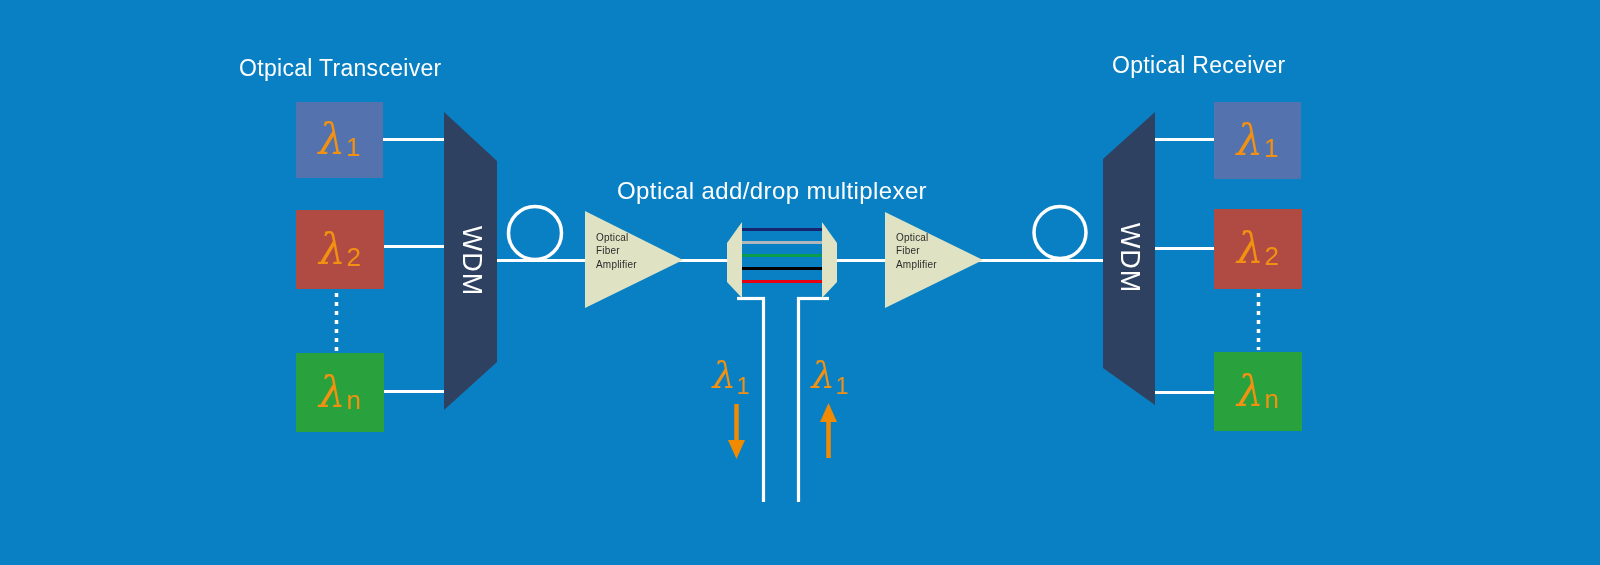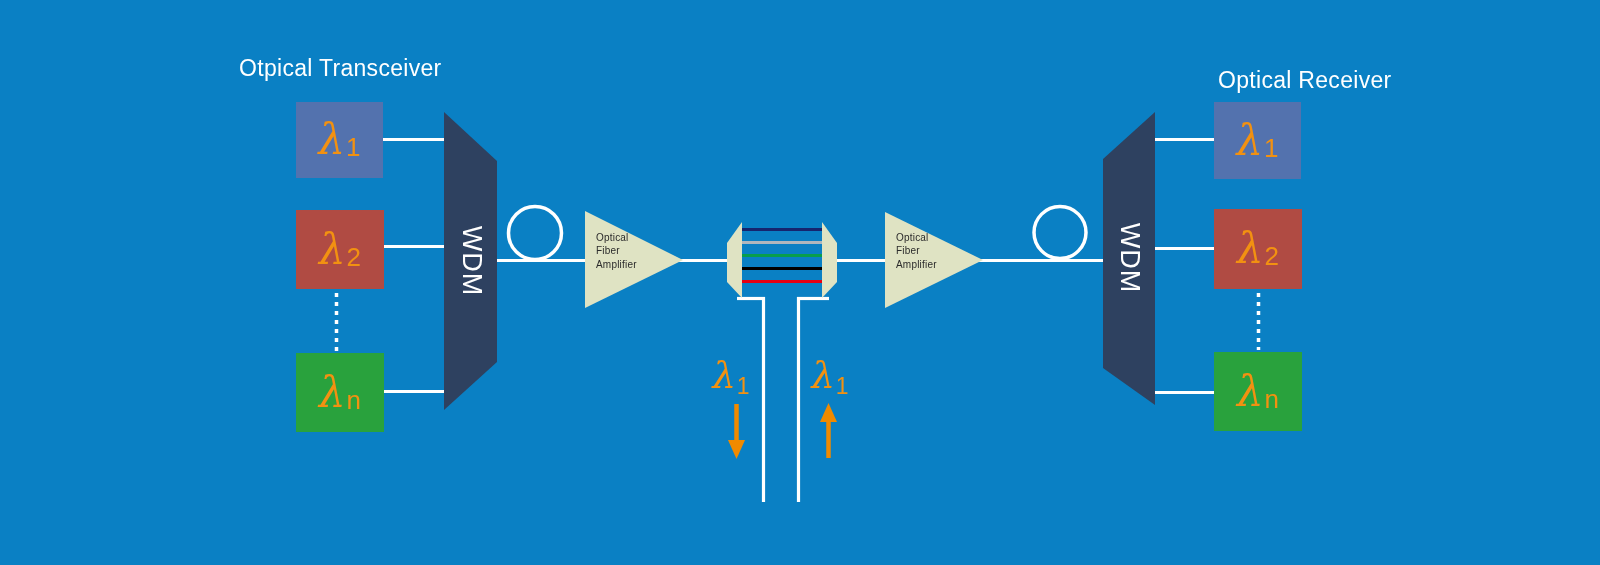--- a/index.html
+++ b/index.html
@@ -82,21 +82,22 @@
       <polygon points="728,440 745,440 736.5,459" fill="#f08a00"></polygon>
     </g>
 
     <g>
       <line x1="828.5" y1="458" x2="828.5" y2="421" stroke-width="4.5" stroke="#f08a00"></line>
       <polygon points="820,422 837,422 828.5,403" fill="#f08a00"></polygon>
     </g>
   </svg>
 
   <div class="title" style="left:239px;top:55px;">Otpical Transceiver</div>
-  <div class="title" style="left:1218px;top:52px;margin-top:15px;">Optical Receiver</div>
+  <div class="title adm-title" style="left:617px;top:177px;">Optical add/drop multiplexer</div>
+  <div class="title" style="left:1112px;top:52px;">Optical Receiver</div>
 
   <div class="lbox" style="left: 296px; top: 102px; width: 87px; height: 76px; background: rgb(83, 114, 174); color: rgb(242, 145, 17);">
     <span class="lam">λ</span>
       <span class="sub">1</span>
   </div>
   <div class="lbox" style="left: 296px; top: 210px; width: 88px; height: 79px; background: rgb(176, 75, 67); color: rgb(242, 145, 17);">
     <span class="lam">λ</span>
       <span class="sub">2</span>
   </div>
   <div class="lbox" style="left: 296px; top: 353px; width: 88px; height: 79px; background: rgb(41, 162, 61); color: rgb(242, 145, 17);">

